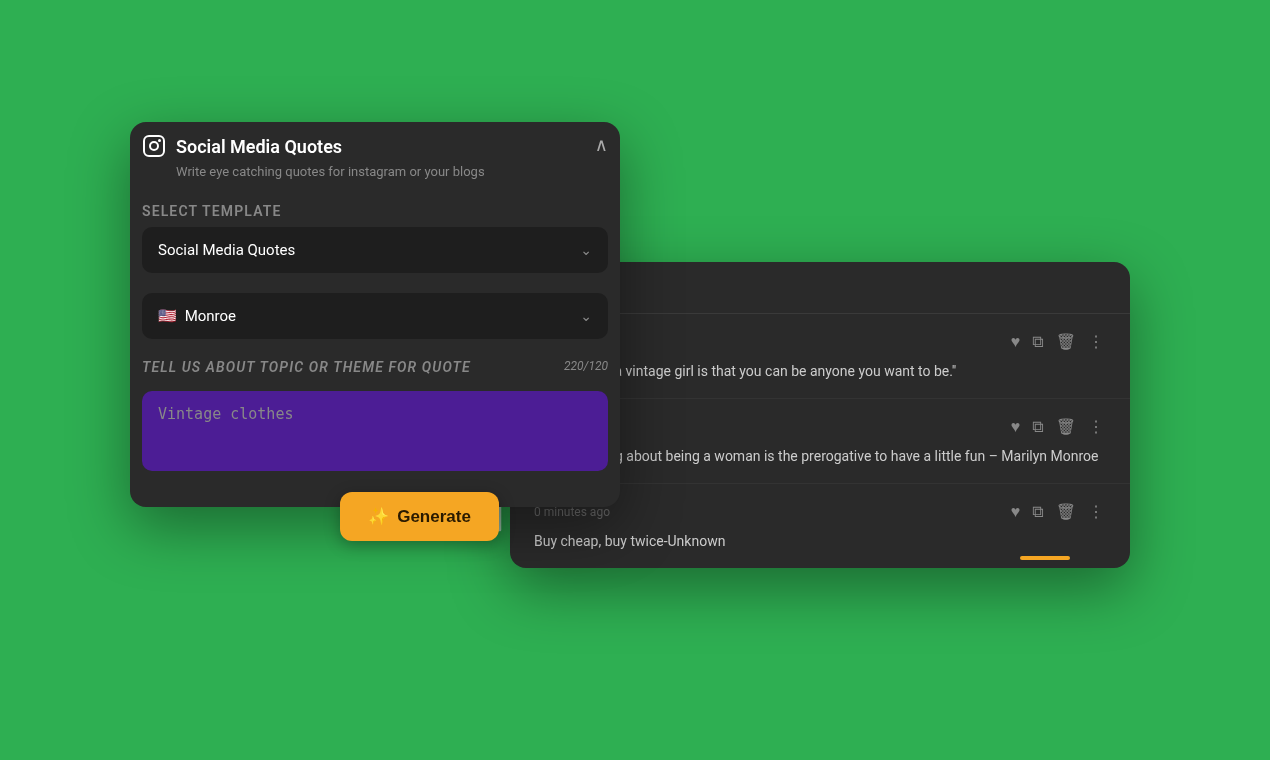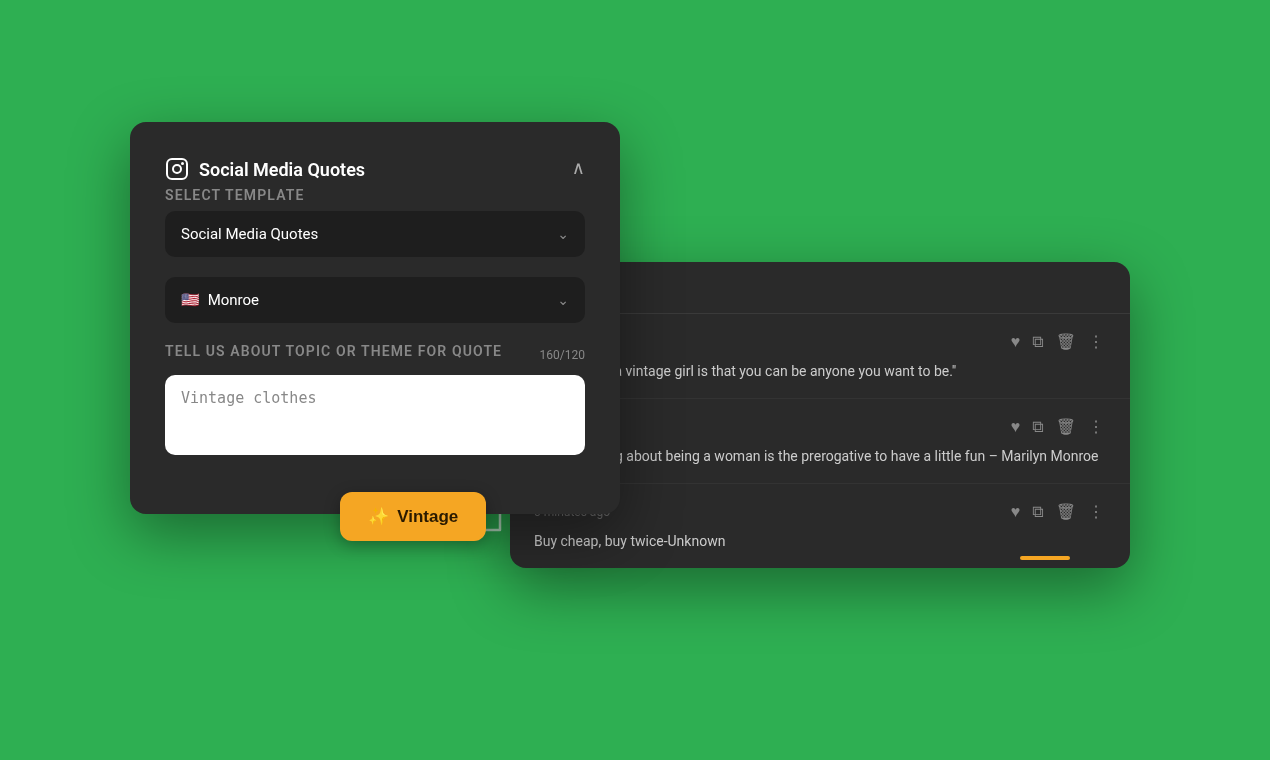--- a/index.html
+++ b/index.html
@@ -20,21 +20,21 @@
     }
 
     
     .left-card {
       position: absolute;
       top: 122px;
       left: 130px;
       width: 490px;
       background: #2a2a2a;
       border-radius: 16px;
-      padding: 35px;
+      padding: 12px;
       box-shadow: 0 20px 60px rgba(0,0,0,0.4);
       z-index: 10;
     }
 
     .card-header {
       display: flex;
       align-items: flex-start;
       justify-content: space-between;
       margin-bottom: 6px;
     }
@@ -104,32 +104,33 @@
       font-size: 14px;
     }
 
     .field-group {
       margin-bottom: 20px;
     }
 
     .field-header {
       display: flex;
       justify-content: space-between;
-      align-items: center;
+      align-items: flex-start;
       margin-bottom: 8px;
+      font-style: italic;
     }
 
     .char-count {
       color: #888;
       font-size: 12px;
     }
 
     .textarea-field {
       width: 100%;
-      background: #ffffff;
+      background: #4c1d95;
       border: none;
       border-radius: 10px;
       padding: 14px 16px;
       color: #888;
       font-size: 15px;
       min-height: 80px;
       resize: none;
       outline: none;
     }
 
@@ -262,47 +263,48 @@
       <div class="card-title-row">
         <svg class="instagram-icon" viewBox="0 0 24 24" fill="none">
           <rect x="2" y="2" width="20" height="20" rx="5" ry="5" stroke="white" stroke-width="2"></rect>
           <circle cx="12" cy="12" r="4" stroke="white" stroke-width="2"></circle>
           <circle cx="17.5" cy="6.5" r="1.5" fill="white"></circle>
         </svg>
         <span class="card-title">Social Media Quotes</span>
       </div>
       <span class="chevron-up-icon">∧</span>
     </div>
+    <p class="card-subtitle">Write eye catching quotes for instagram or your blogs</p>
 
     <div class="field-label">SELECT TEMPLATE</div>
     <div class="select-field">
       <span class="select-field-value">Social Media Quotes</span>
       <span class="chevron-down">⌄</span>
     </div>
 
     <div class="select-field">
       <div class="flag-row">
         <span>🇺🇸</span>
         <span class="select-field-value">Monroe</span>
       </div>
       <span class="chevron-down">⌄</span>
     </div>
 
     <div class="field-group">
       <div class="field-header">
         <div class="field-label">TELL US ABOUT TOPIC OR THEME FOR QUOTE</div>
-        <span class="char-count">160/120</span>
+        <span class="char-count">220/120</span>
       </div>
       <textarea class="textarea-field" style="">Vintage clothes</textarea>
     </div>
   </div>
 
   <button class="generate-btn">
     <span>✨</span>
-    <span>Vintage</span>
+    <span>Generate</span>
   </button>
 
   <div class="right-card">
 
     <div class="yellow-bar"></div>
 
     <div class="history-header">
       <span style="color:#aaa; font-size:16px;">🕐</span>
       <span class="history-title">History</span>
     </div>

